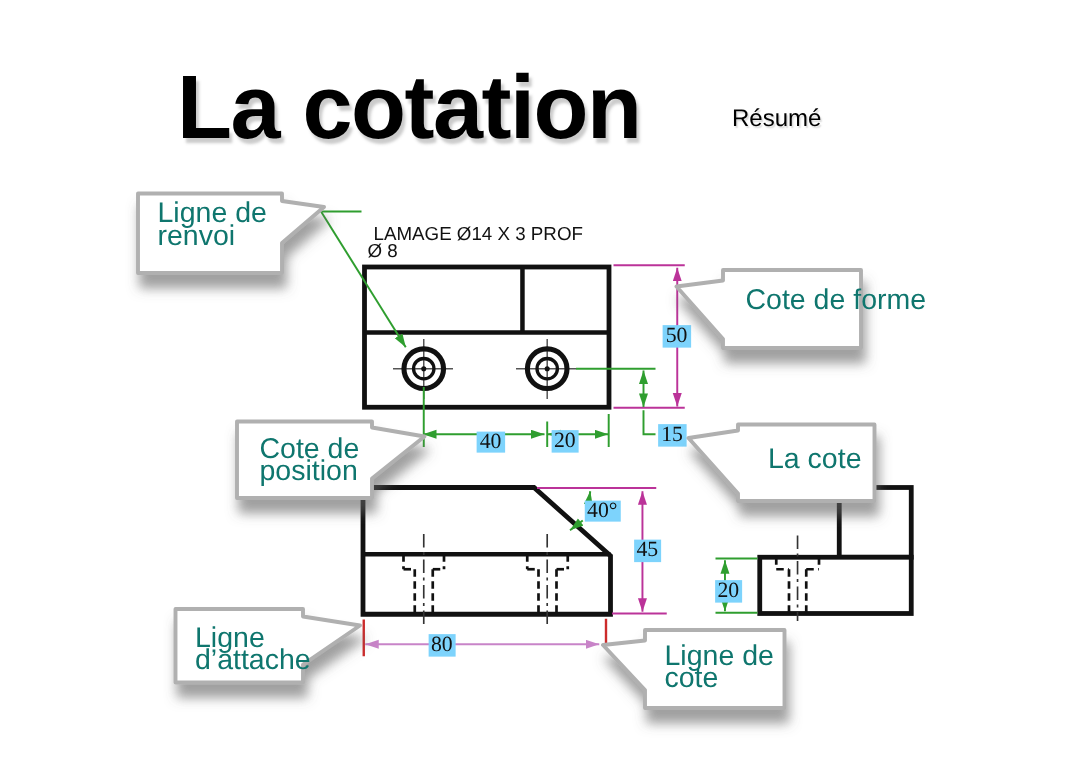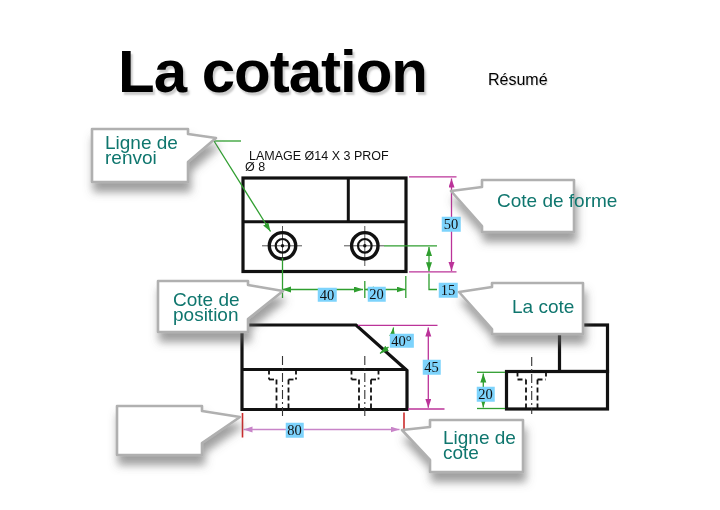--- a/index.html
+++ b/index.html
@@ -172,20 +172,24 @@
   <div class="abs callout-text" style="left:497px;top:193px;">
     <span>Cote de forme</span>
   </div>
   <div class="abs callout-text" style="left:173px;top:292px;">
     <span>Cote de</span>
     <span>position</span>
   </div>
   <div class="abs callout-text" style="left:512px;top:299px;">
     <span>La cote</span>
   </div>
+  <div class="abs callout-text" style="left:130px;top:418px;">
+    <span>Ligne</span>
+    <span>d’attache</span>
+  </div>
   <div class="abs callout-text" style="left:443px;top:430px;">
     <span>Ligne de</span>
     <span>cote</span>
   </div>
 
   <div id="title" class="abs">La cotation</div>
   <div id="subtitle" class="abs">Résumé</div>
 
 </div>
 

